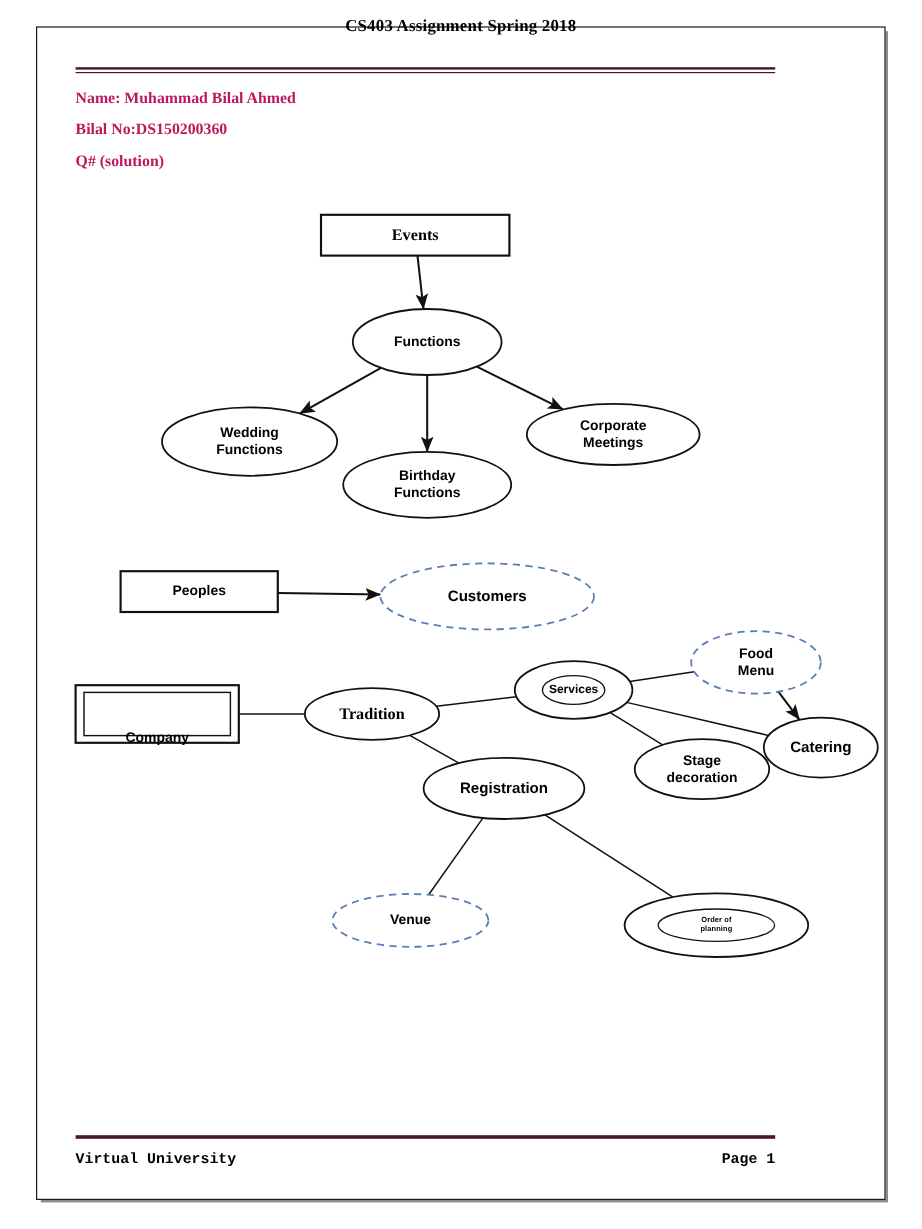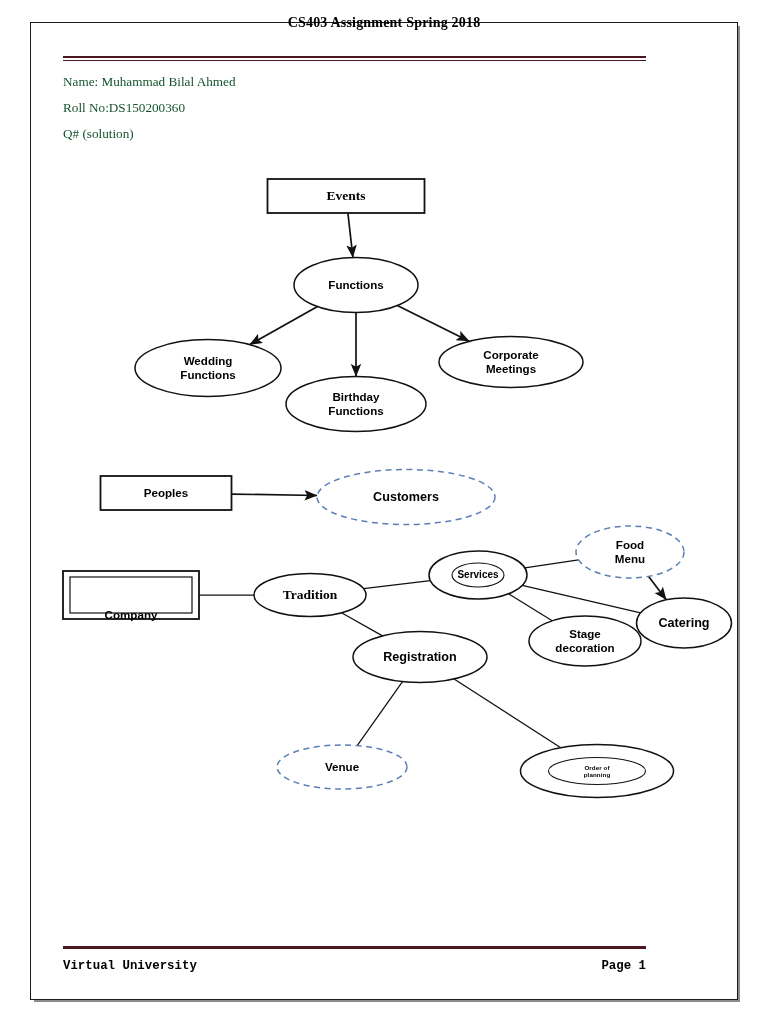--- a/index.html
+++ b/index.html
@@ -59,22 +59,22 @@
     left: 0; top: 3.6px;
     width: 100%; height: 1.1px;
     background: #4a1721;
   }
 
   .meta-line {
     position: absolute;
     left: 63px;
     font-family: "Liberation Serif", "DejaVu Serif", serif;
     font-size: 13.2px;
-    font-weight: normal;
-    color: #14532d;
+    font-weight: bold;
+    color: #be185d;
     white-space: nowrap;
   }
   #meta-name { top: 74px; }
   #meta-roll { top: 100px; }
   #meta-q    { top: 126px; }
 
   
   #diagram-canvas {
     position: absolute;
     left: 0;
@@ -137,21 +137,21 @@
 <div id="page-sheet"></div>
 
 <div id="doc-title">CS403 Assignment  Spring 2018</div>
 
 <div id="header-rule">
   <div class="thick"></div>
   <div class="thin"></div>
 </div>
 
 <div class="meta-line" id="meta-name">Name: Muhammad Bilal Ahmed</div>
-<div class="meta-line" id="meta-roll">Roll No:DS150200360</div>
+<div class="meta-line" id="meta-roll">Bilal No:DS150200360</div>
 <div class="meta-line" id="meta-q">Q# (solution)</div>
 
 <svg id="diagram-canvas" viewBox="0 0 768 1024" xmlns="http://www.w3.org/2000/svg">
   <defs>
     <marker id="arrowhead" markerWidth="9" markerHeight="9" refX="7.4" refY="3.1" orient="auto" markerUnits="strokeWidth">
       <path d="M0,0 L7.6,3.1 L0,6.2 L1.6,3.1 Z" fill="#111111"></path>
     </marker>
   </defs>
   <g id="edge-layer">
       <line x1="347.9" y1="213.0" x2="352.9" y2="257.5" stroke="#111111" stroke-width="1.7" marker-end="url(#arrowhead)"></line>

